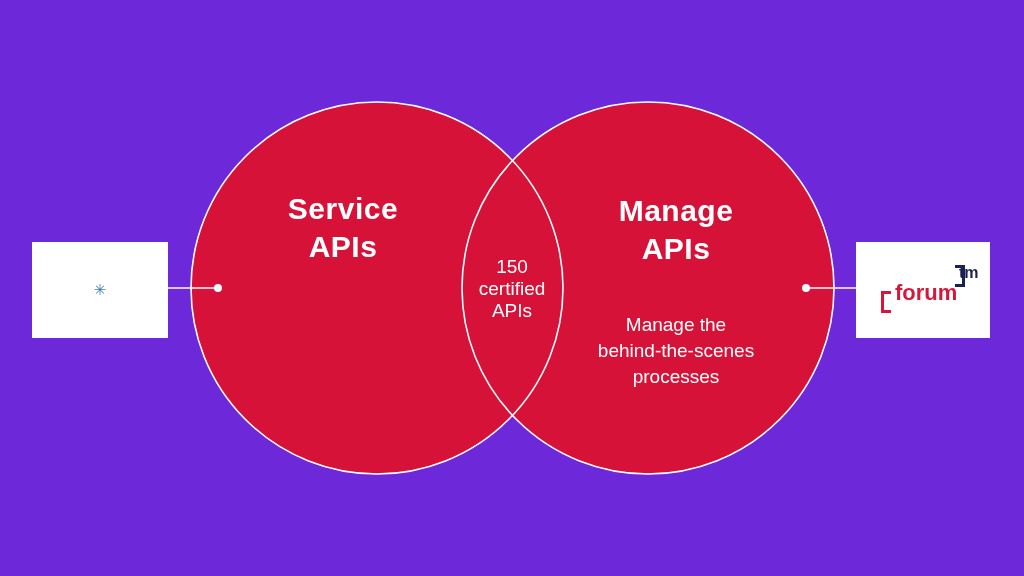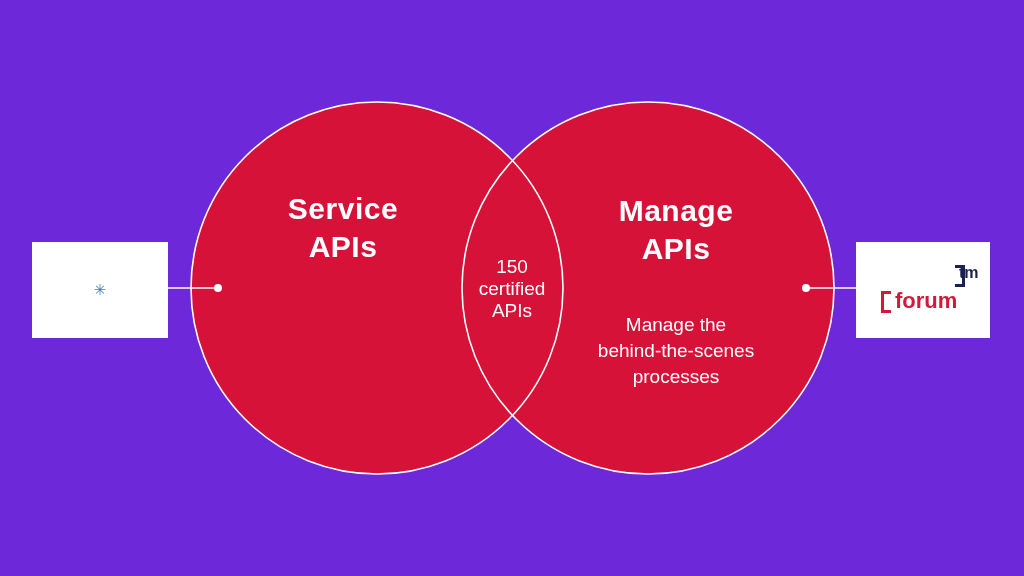--- a/index.html
+++ b/index.html
@@ -126,21 +126,21 @@
     top: 0;
     left: 34px;
     color: #1b2150;
     font-weight: 700;
     font-size: 16px;
     line-height: 20px;
     margin-left: 44px;
   }
   .tmforum-forum {
     position: absolute;
-    bottom: 4px;
+    bottom: 12px;
     left: 14px;
     color: #d6173c;
     font-weight: 700;
     font-size: 22px;
     line-height: 24px;
   }
   .tmforum-bracket-left {
     position: absolute;
     left: 0;
     bottom: 4px;

